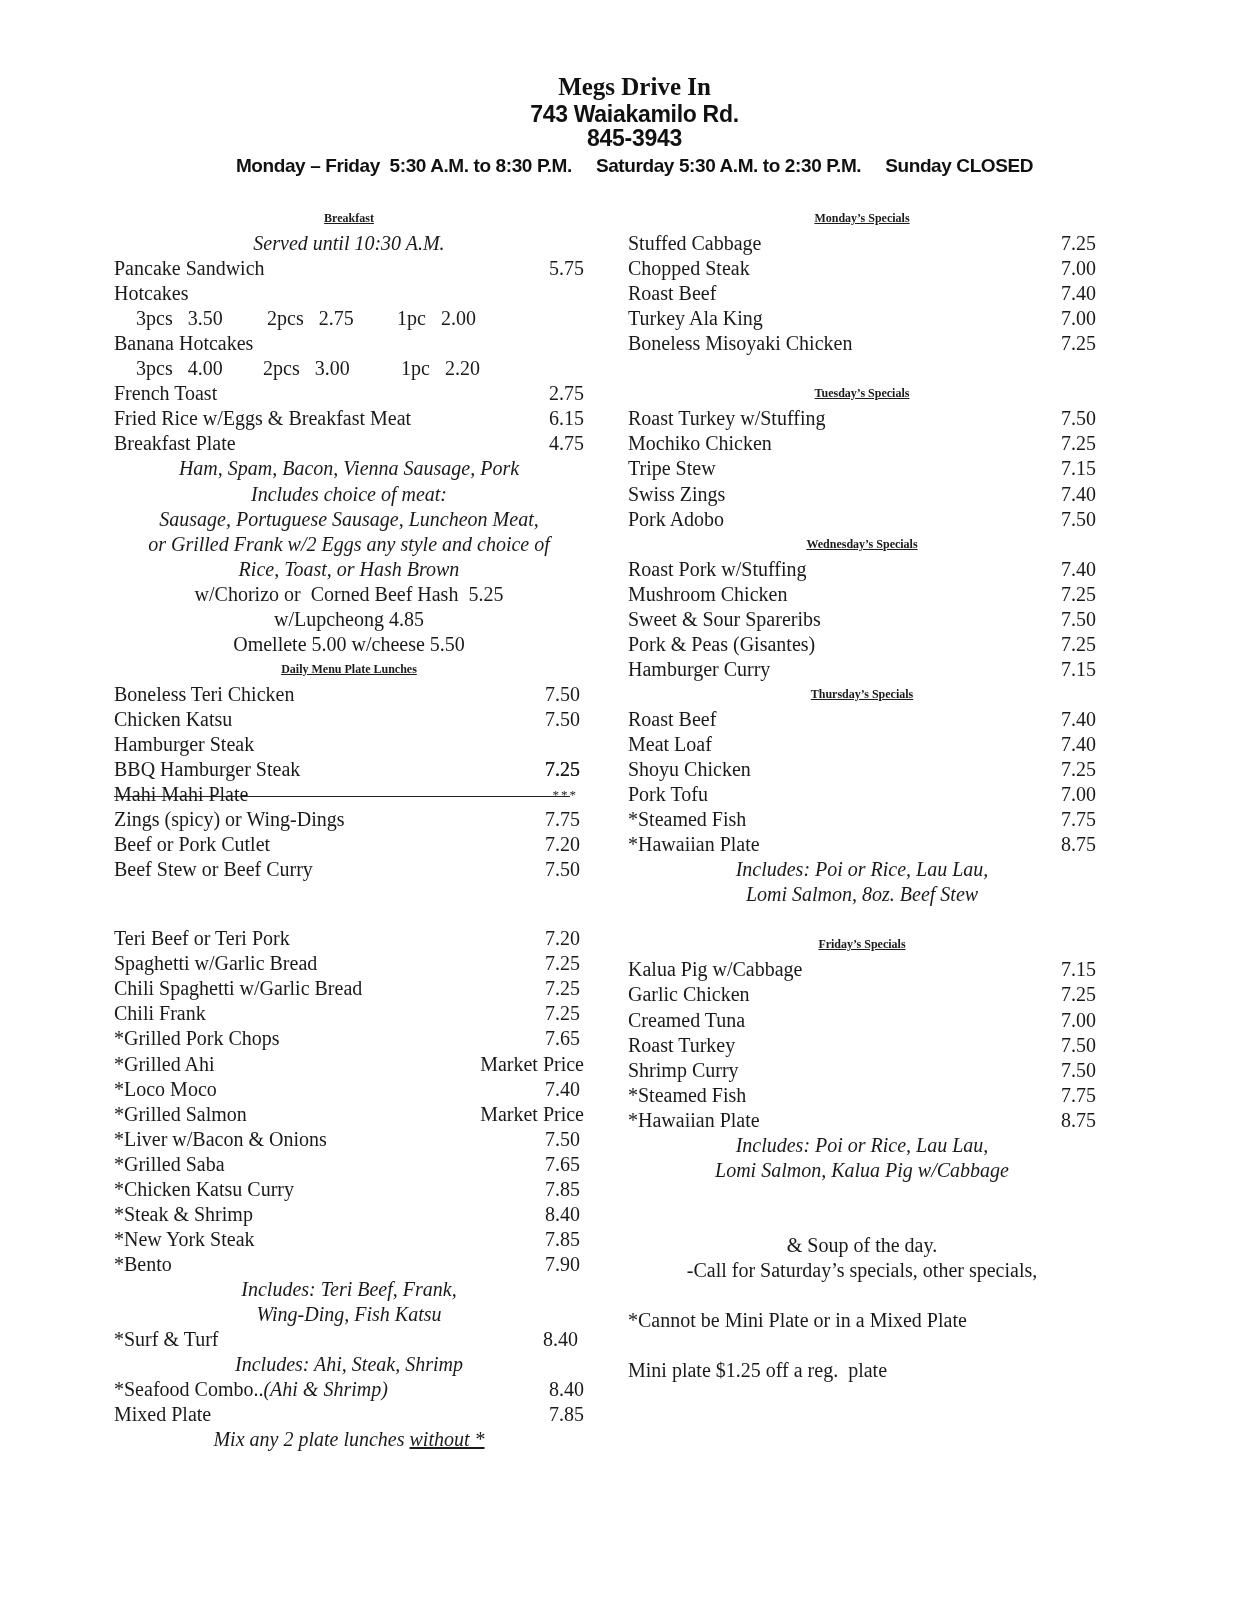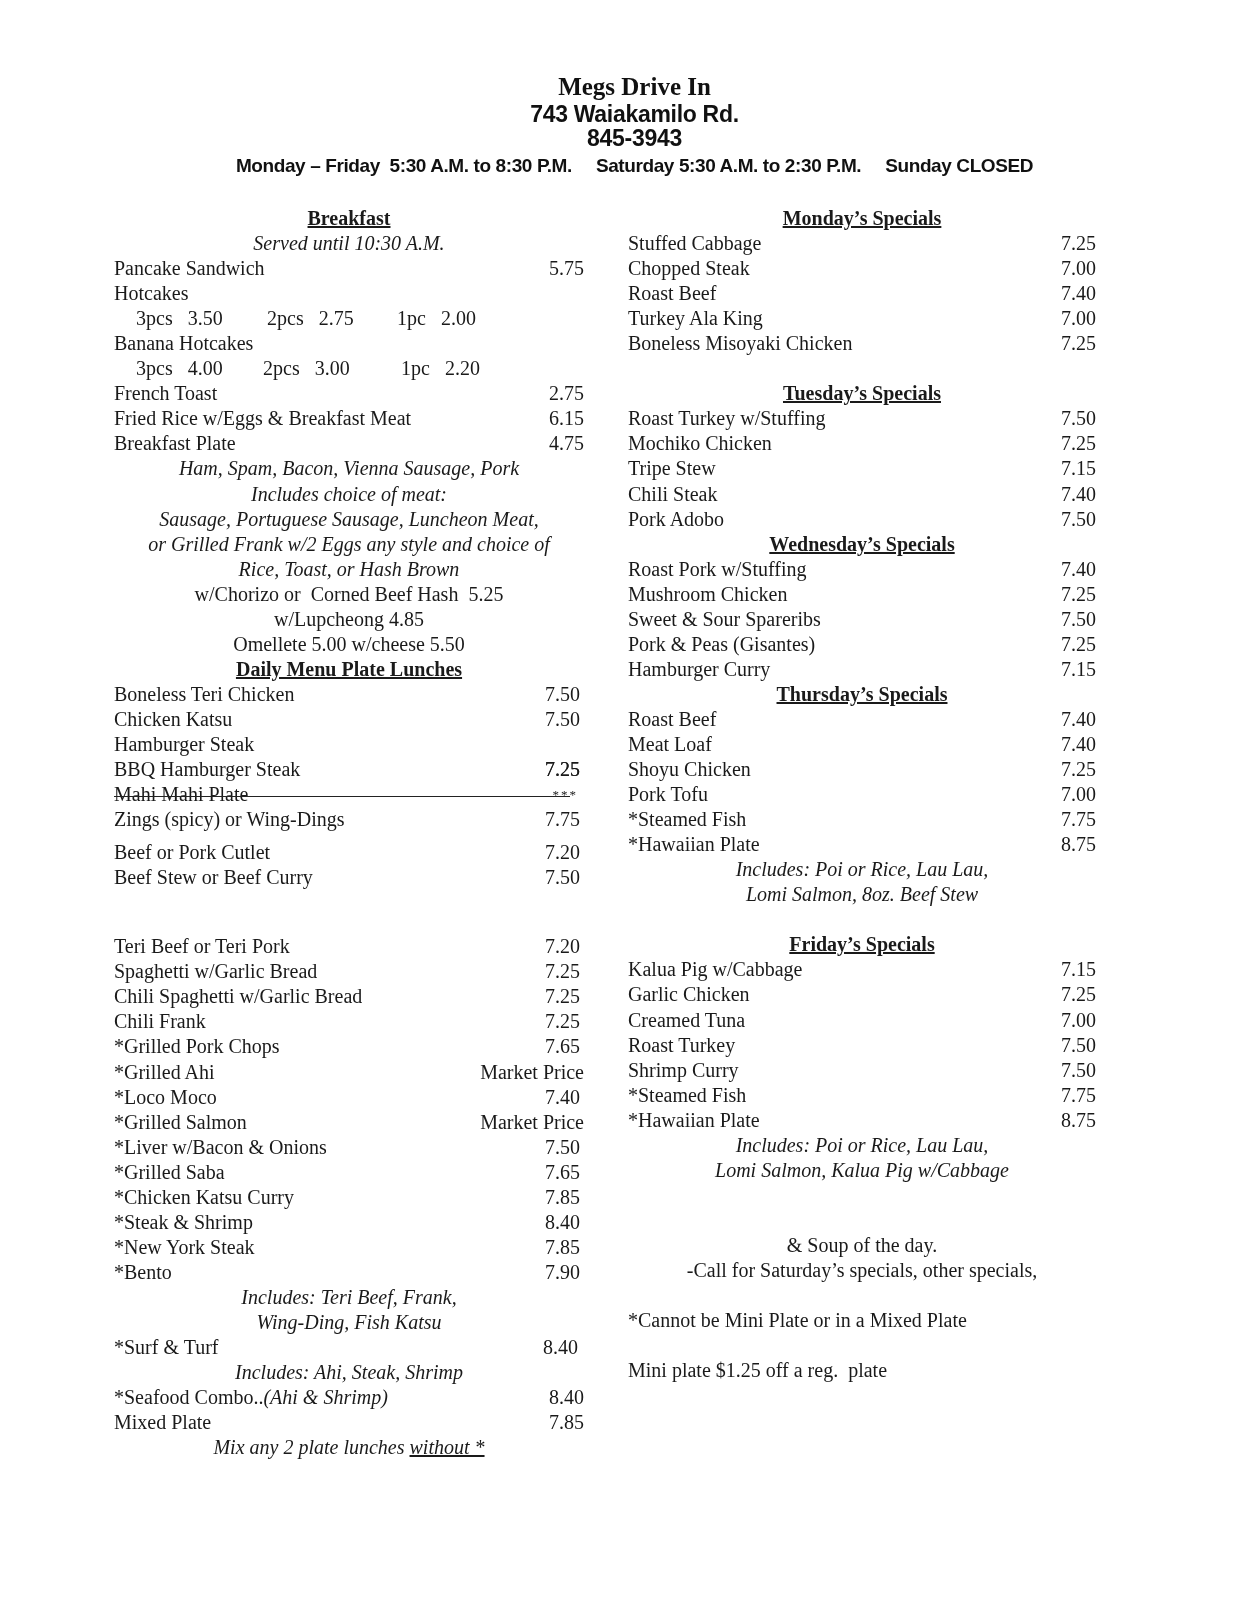--- a/index.html
+++ b/index.html
@@ -11,21 +11,21 @@
   .title { font-family: "Liberation Serif", serif; font-weight: bold; font-size: 25px; line-height: 30px; color:#111; }
   .addr, .phone { font-family: "Liberation Sans", sans-serif; font-weight: bold; font-size: 23px; line-height: 24px; color:#111; letter-spacing:-0.3px; }
   .hours { font-family: "Liberation Sans", sans-serif; font-weight: bold; font-size: 19px; line-height: 26px; margin-top: 3px; color:#111; letter-spacing:-0.4px; white-space: pre; }
   .hours span { margin: 0 12px; }
 
   .col { position: absolute; top: 206px; }
   .col.left { left: 114px; width: 470px; }
   .col.right { left: 628px; width: 468px; }
 
   .line { height: 25.05px; line-height: 25px; font-size: 20px; position: relative; white-space: nowrap; }
-  .sec-title { text-align: center; font-weight: bold; text-decoration: underline; font-size: 20px; }
+  .sec-title { text-align: center; font-weight: bold; text-decoration: underline; font-size: 12px; }
   .note { text-align: center; font-style: italic; }
   .center { text-align: center; }
   .item { display: flex; justify-content: space-between; }
   .item .price { text-align: right; }
   .sub { padding-left: 22px; }
   .sub span { display: inline-block; }
   .struck-line { position:absolute; left:0; right:8px; top:14px; border-top:1.3px solid #222; }
   .gap { height: 25.05px; }
   .u { text-decoration: underline; }
   .ital { font-style: italic; }
@@ -97,21 +97,21 @@
       </div>
       <div class="line item" style="width: 464px;">
         <div class="struck-line"></div>
         <span>Mahi Mahi Plate</span>
         <span class="price" style="font-size: 13px; letter-spacing: 2px;">***</span>
       </div>
       <div class="line item" style="width: 466px;">
         <span>Zings (spicy) or Wing-Dings</span>
         <span class="price">7.75</span>
       </div>
-      <div class="line item" style="width: 466px; margin-top: 8px;">
+      <div class="line item" style="width: 466px;">
         <span>Beef or Pork Cutlet</span>
         <span class="price">7.20</span>
       </div>
       <div class="line item" style="width: 466px;">
         <span>Beef Stew or Beef Curry</span>
         <span class="price">7.50</span>
       </div>
       <div class="line item" style="width: 466px; margin-top: 44px;">
         <span>Teri Beef or Teri Pork</span>
         <span class="price">7.20</span>
@@ -221,21 +221,21 @@
       </div>
       <div class="line item">
         <span>Mochiko Chicken</span>
         <span class="price">7.25</span>
       </div>
       <div class="line item">
         <span>Tripe Stew</span>
         <span class="price">7.15</span>
       </div>
       <div class="line item">
-        <span>Chili Steak</span>
+        <span>Swiss Zings</span>
         <span class="price">7.40</span>
       </div>
       <div class="line item">
         <span>Pork Adobo</span>
         <span class="price">7.50</span>
       </div>
     </div>
   <div class="line sec-title">Wednesday’s Specials</div>
   <div id="wed-items">
       <div class="line item">

